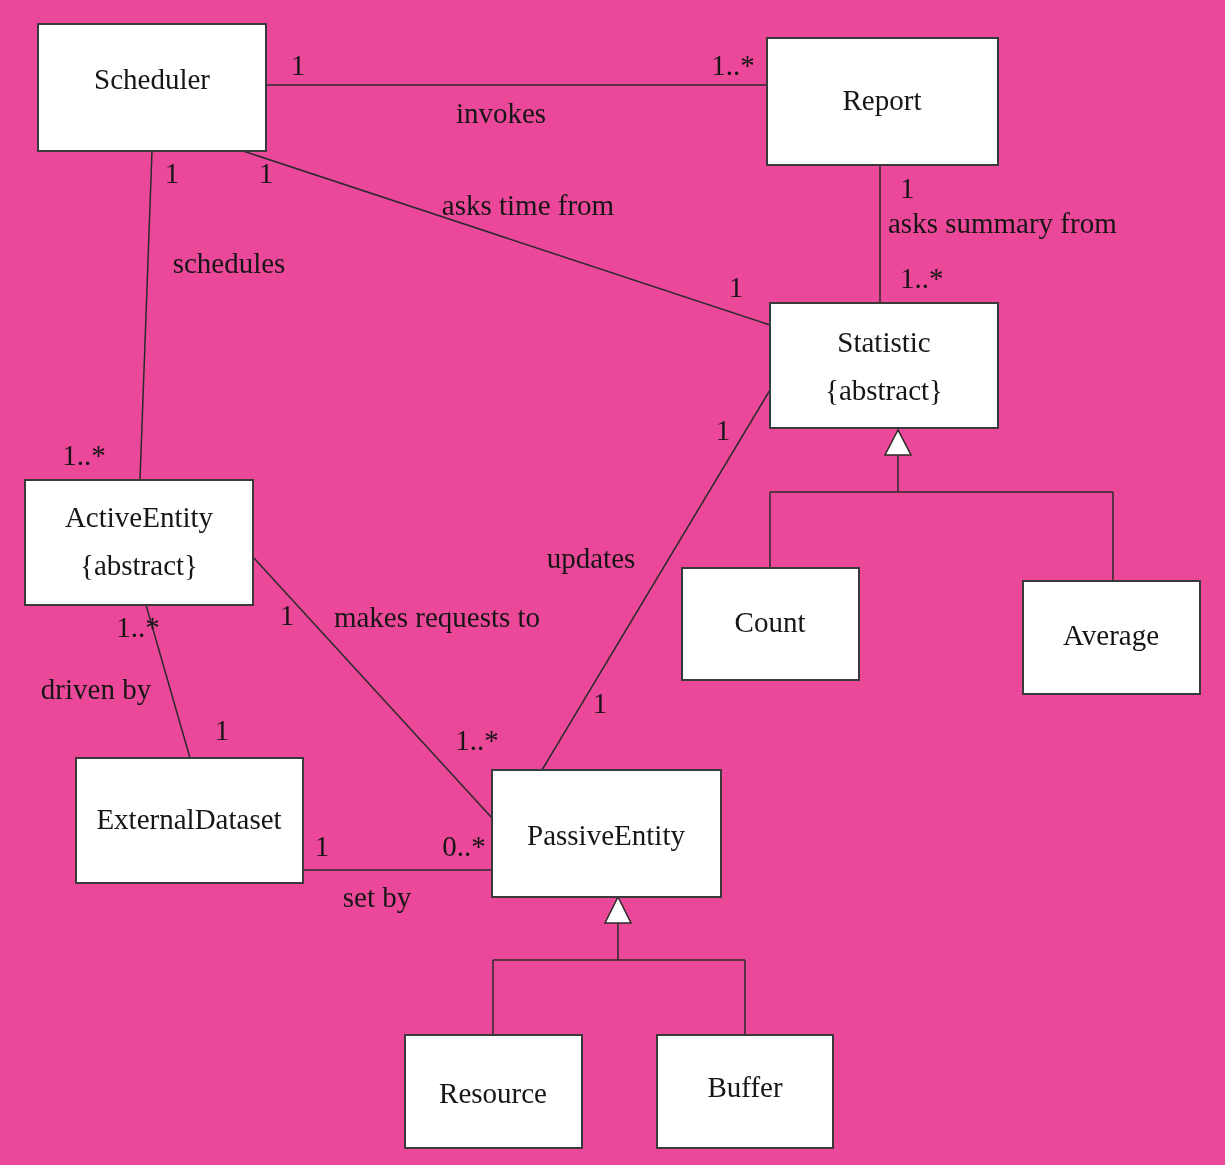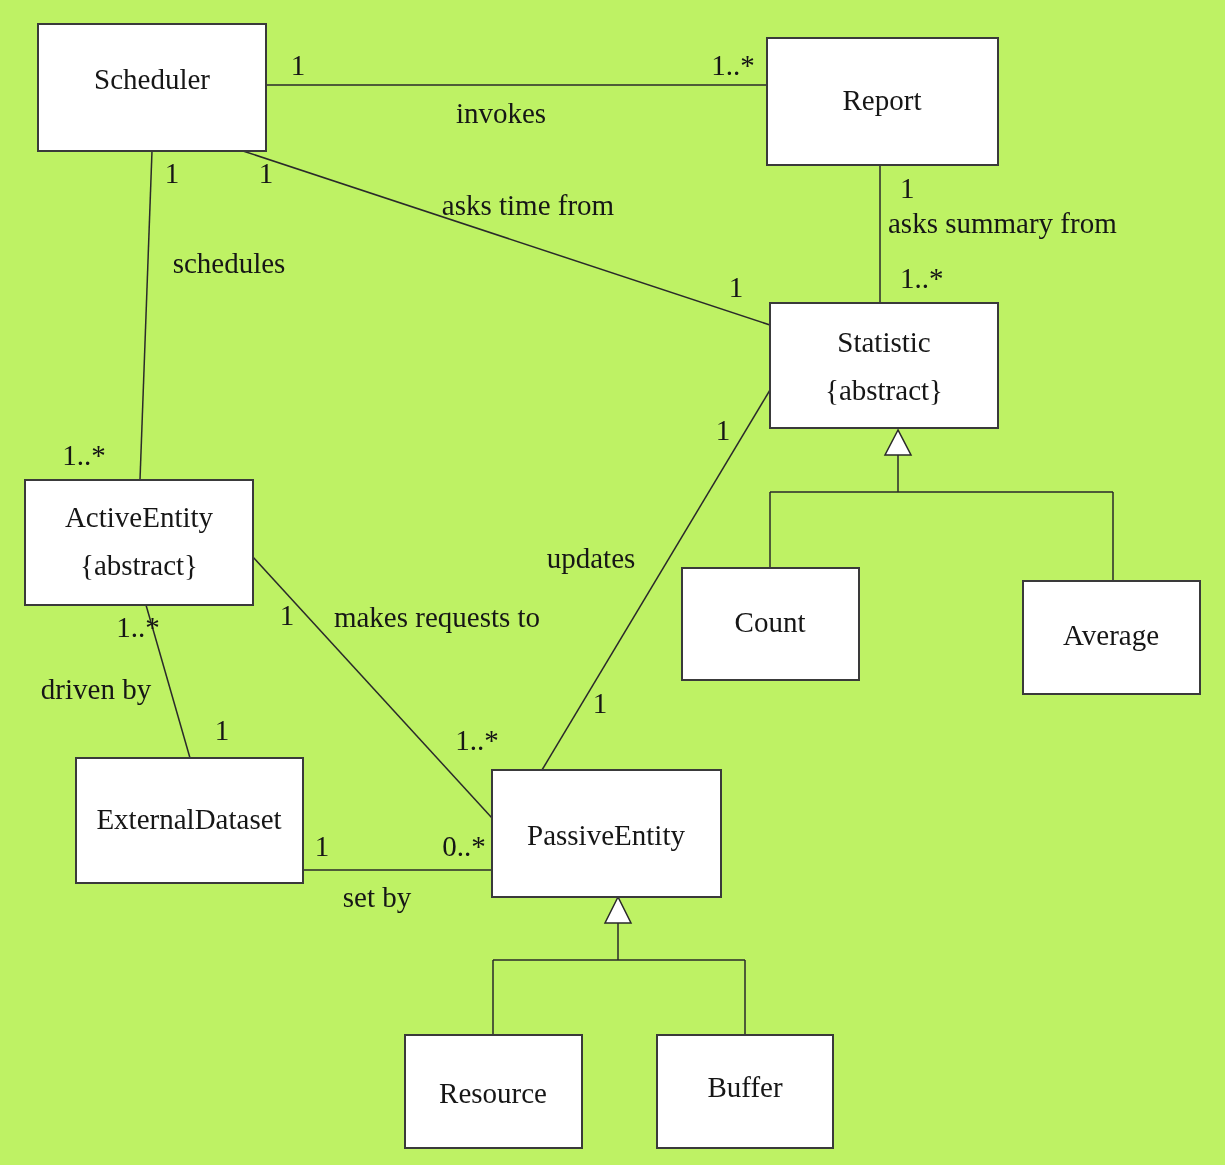--- a/index.html
+++ b/index.html
@@ -4,21 +4,21 @@
 <style>
   html, body {
     margin: 0;
     padding: 0;
     background: #ffffff;
   }
   .canvas {
     position: relative;
     width: 1225px;
     height: 1165px;
-    background: #bef264;
+    background: #ec4899;
     overflow: hidden;
   }
   svg {
     display: block;
   }
   svg text {
     font-family: "Liberation Serif", "DejaVu Serif", serif;
     font-size: 29px;
     fill: #161616;
   }

